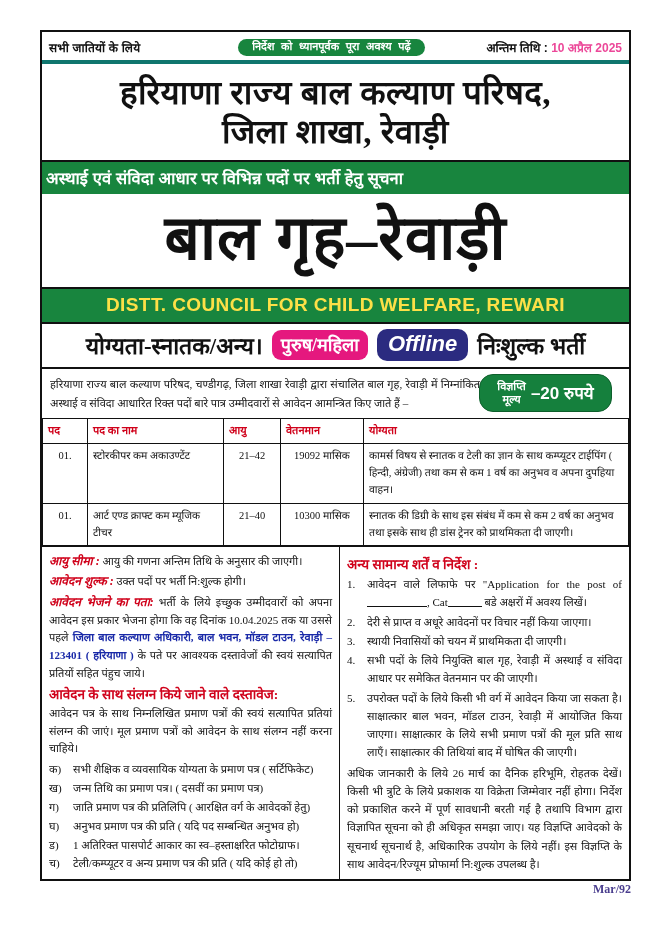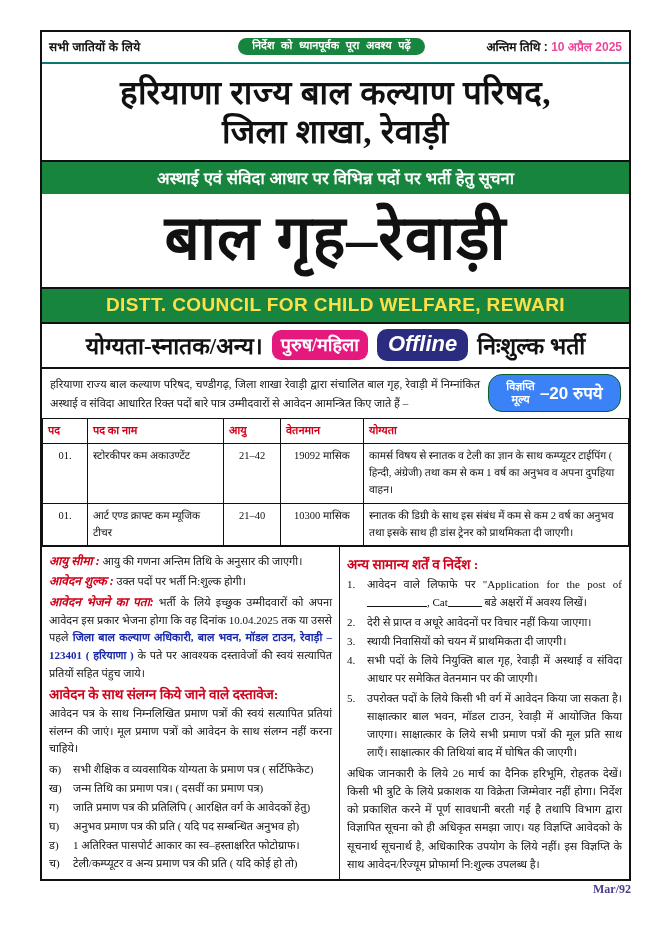--- a/index.html
+++ b/index.html
@@ -16,22 +16,22 @@
     padding:30px 40px 0 40px;
     background:#fff;
   }
   .outer{
     border:2px solid #111;
     box-sizing:border-box;
     width:591px;
   }
   
   .topstrip{
-    display:flex;align-items:center;justify-content:space-between;
-    border-bottom:2px solid #0f766e;
+    display:flex;align-items:flex-end;justify-content:space-between;
+    border-bottom:4px solid #0f766e;
     padding:3px 7px 4px 7px;
     height:32px;box-sizing:border-box;
   }
   .topstrip .t-left{
     font-family:"Liberation Sans","DejaVu Sans",sans-serif;
     font-weight:bold;font-size:12px;letter-spacing:.2px;white-space:nowrap;
   }
   .pill-green{
     background:#18853E;color:#fff;border-radius:11px;
     font-family:Liberation Mono, monospace;
@@ -50,21 +50,21 @@
     border-bottom:2px solid #111;
   }
   .mainhead .l1,.mainhead .l2{
     font-family:"Liberation Serif","DejaVu Serif",serif;
     font-weight:bold;
     font-size:33px;line-height:1.18;
     letter-spacing:.5px;
   }
   
   .greenbar{
-    background:#18853E;color:#fff;text-align:center;
+    background:#18853E;color:#fff;
     font-family:"Liberation Sans","DejaVu Sans",sans-serif;
     font-weight:bold;font-size:16.5px;
     padding:4px 4px 5px 4px;
     letter-spacing:.1px;white-space:nowrap;
   }
   
   .giant{
     text-align:center;
     font-family:"Liberation Serif","DejaVu Serif",serif;
     font-weight:bold;
@@ -108,22 +108,22 @@
   .introwrap{
     position:relative;
     padding:6px 8px 5px 8px;
   }
   .intro{
     font-size:11px;line-height:1.75;
     text-align:justify;
     width:430px;
   }
   .pricebadge{
-    position:absolute;right:8px;top:5px;
-    background:#3b82f6;color:#fff;
+    position:absolute;right:17px;top:5px;
+    background:#15803d;color:#fff;
     border:1.5px solid #0d5f2b;
     border-radius:14px;
     width:133px;height:38px;box-sizing:border-box;
     display:flex;align-items:center;justify-content:center;gap:5px;
     padding:0 6px;
   }
   .pricebadge .pb-l{
     font-family:"Liberation Sans","DejaVu Sans",sans-serif;
     font-size:11px;font-weight:bold;line-height:1.15;text-align:center;
   }

